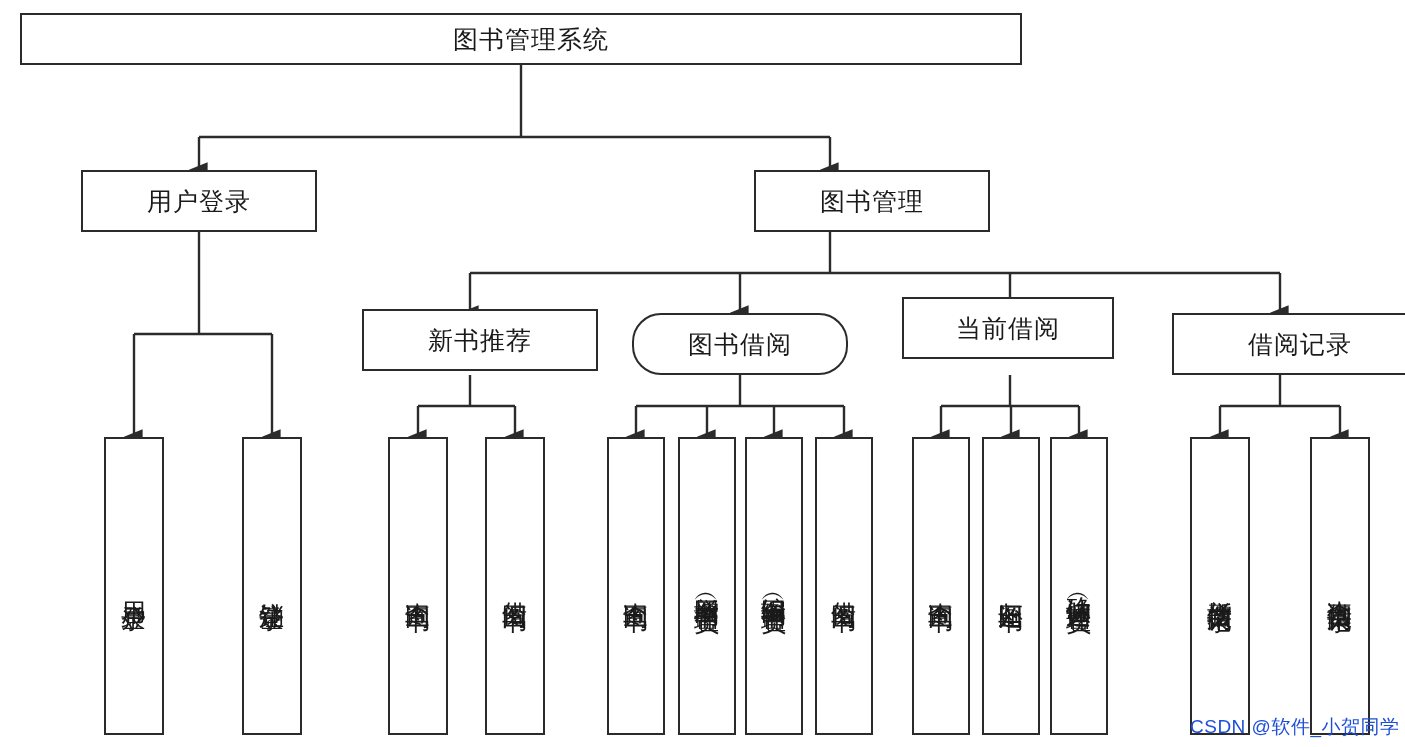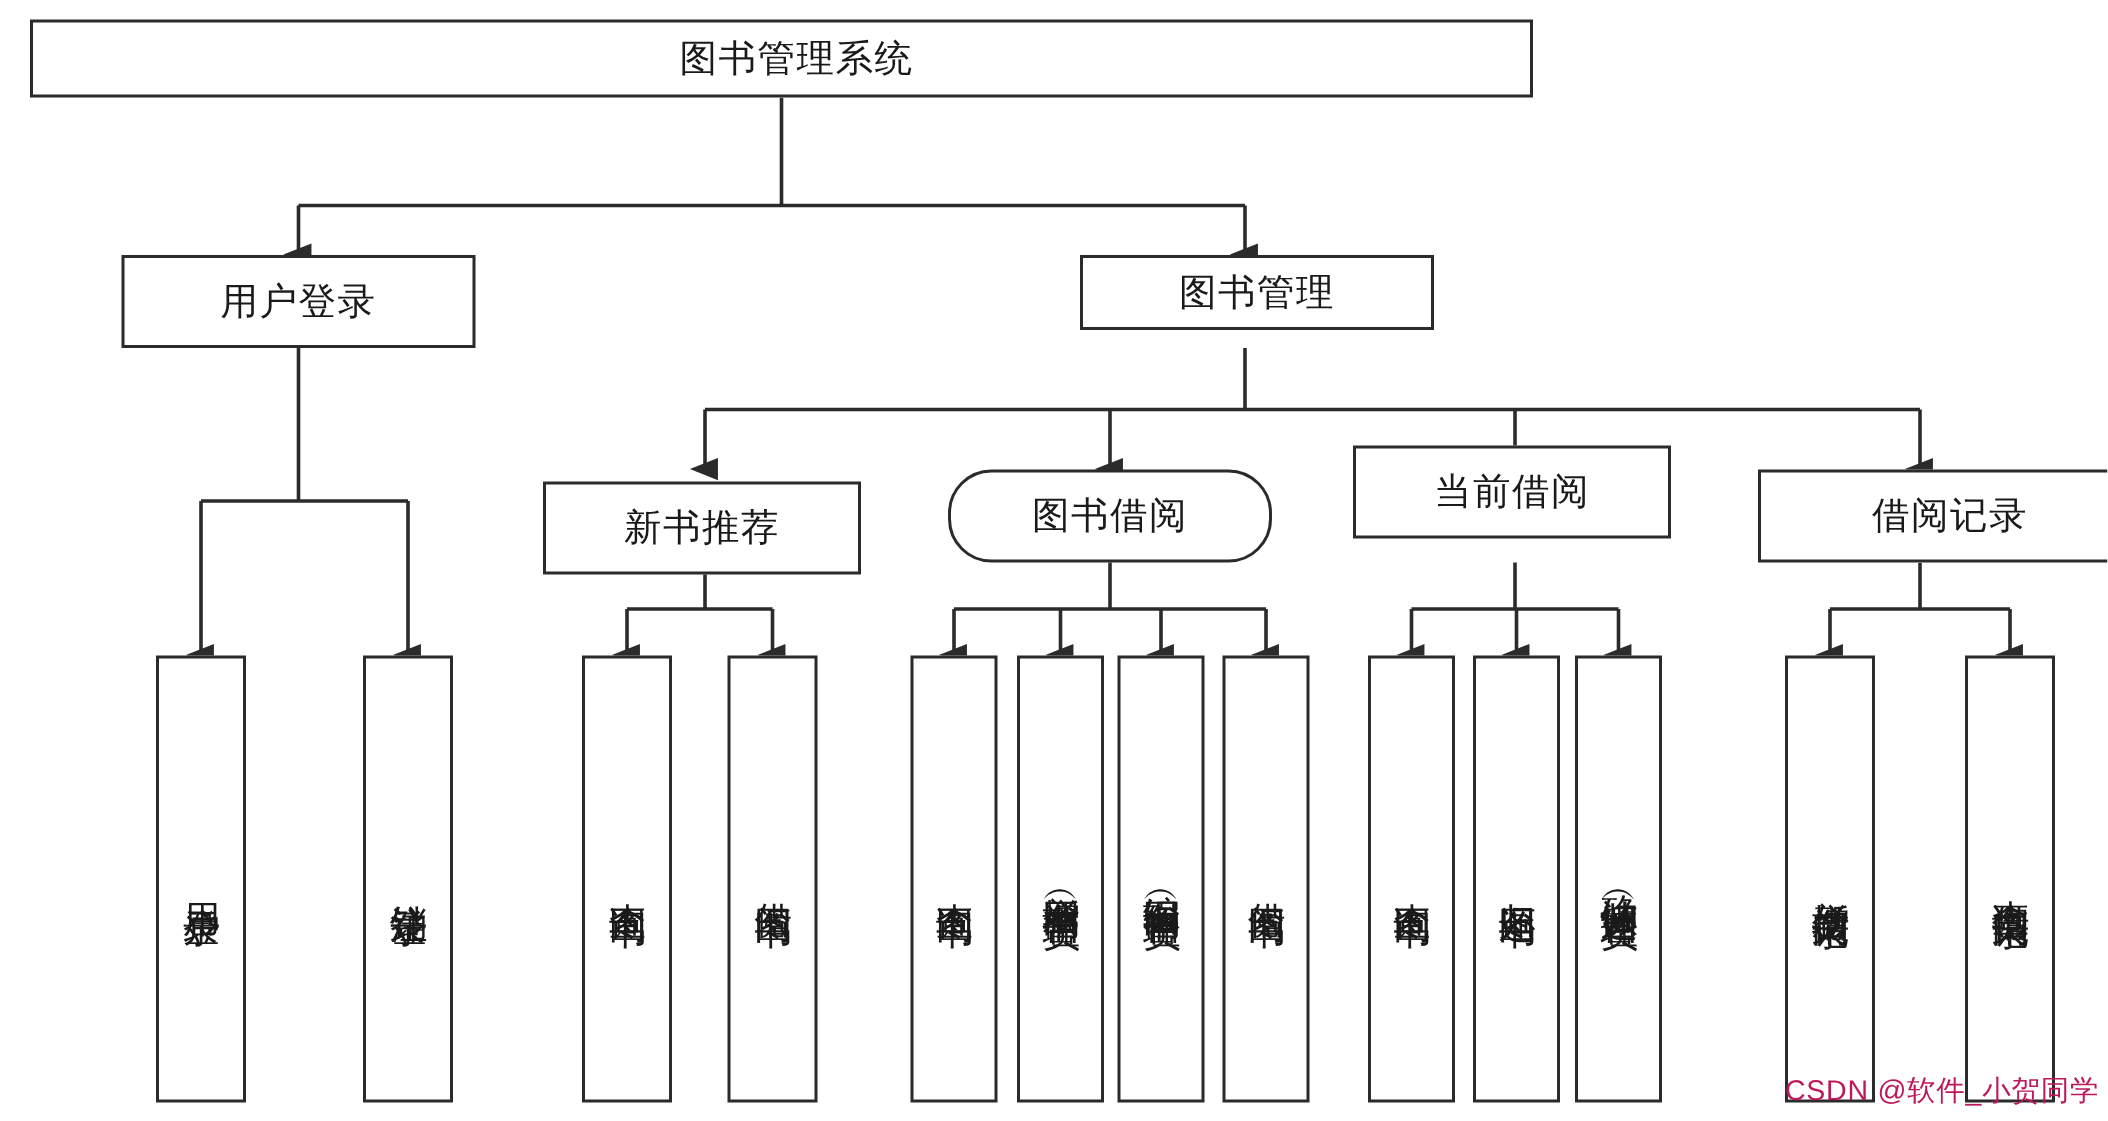--- a/index.html
+++ b/index.html
@@ -62,21 +62,21 @@
     writing-mode: vertical-rl;
     text-orientation: upright;
     font-size: 25px;
     line-height: 1.04;
     letter-spacing: 2px;
     white-space: nowrap;
   }
   .watermark {
     position: absolute;
     font-size: 19px;
-    color: #be185d;
+    color: #1d4ed8;
     white-space: nowrap;
     z-index: 5;
     letter-spacing: 0.5px;
   }
 </style>
 </head>
 <body>
 
 <div id="diagram-root">
   <svg id="edges-layer" viewBox="0 0 1405 747" width="1405" height="747" xmlns="http://www.w3.org/2000/svg">
@@ -122,24 +122,24 @@
       </g>
   </svg>
 
   <div id="nodes-layer">
       <div class="node horiz root" style="left: 20px; top: 13px; width: 1002px; height: 52px; padding-left: 20px;">
         <span class="node-label">图书管理系统</span>
       </div>
       <div class="node horiz" style="left: 81px; top: 170px; width: 236px; height: 62px;">
         <span class="node-label">用户登录</span>
       </div>
-      <div class="node horiz" style="left: 720px; top: 170px; width: 236px; height: 50px;">
+      <div class="node horiz" style="left: 754px; top: 170px; width: 236px; height: 62px;">
         <span class="node-label">图书管理</span>
       </div>
-      <div class="node horiz" style="left: 362px; top: 321px; width: 212px; height: 62px; align-items: center;">
+      <div class="node horiz" style="left: 362px; top: 309px; width: 236px; height: 62px; align-items: center;">
         <span class="node-label">新书推荐</span>
       </div>
       <div class="node horiz" style="left: 632px; top: 313px; width: 216px; height: 62px; border-radius: 29px;">
         <span class="node-label">图书借阅</span>
       </div>
       <div class="node horiz" style="left: 902px; top: 297px; width: 212px; height: 62px;">
         <span class="node-label">当前借阅</span>
       </div>
       <div class="node horiz" style="left: 1172px; top: 313px; width: 256px; height: 62px;">
         <span class="node-label">借阅记录</span>

